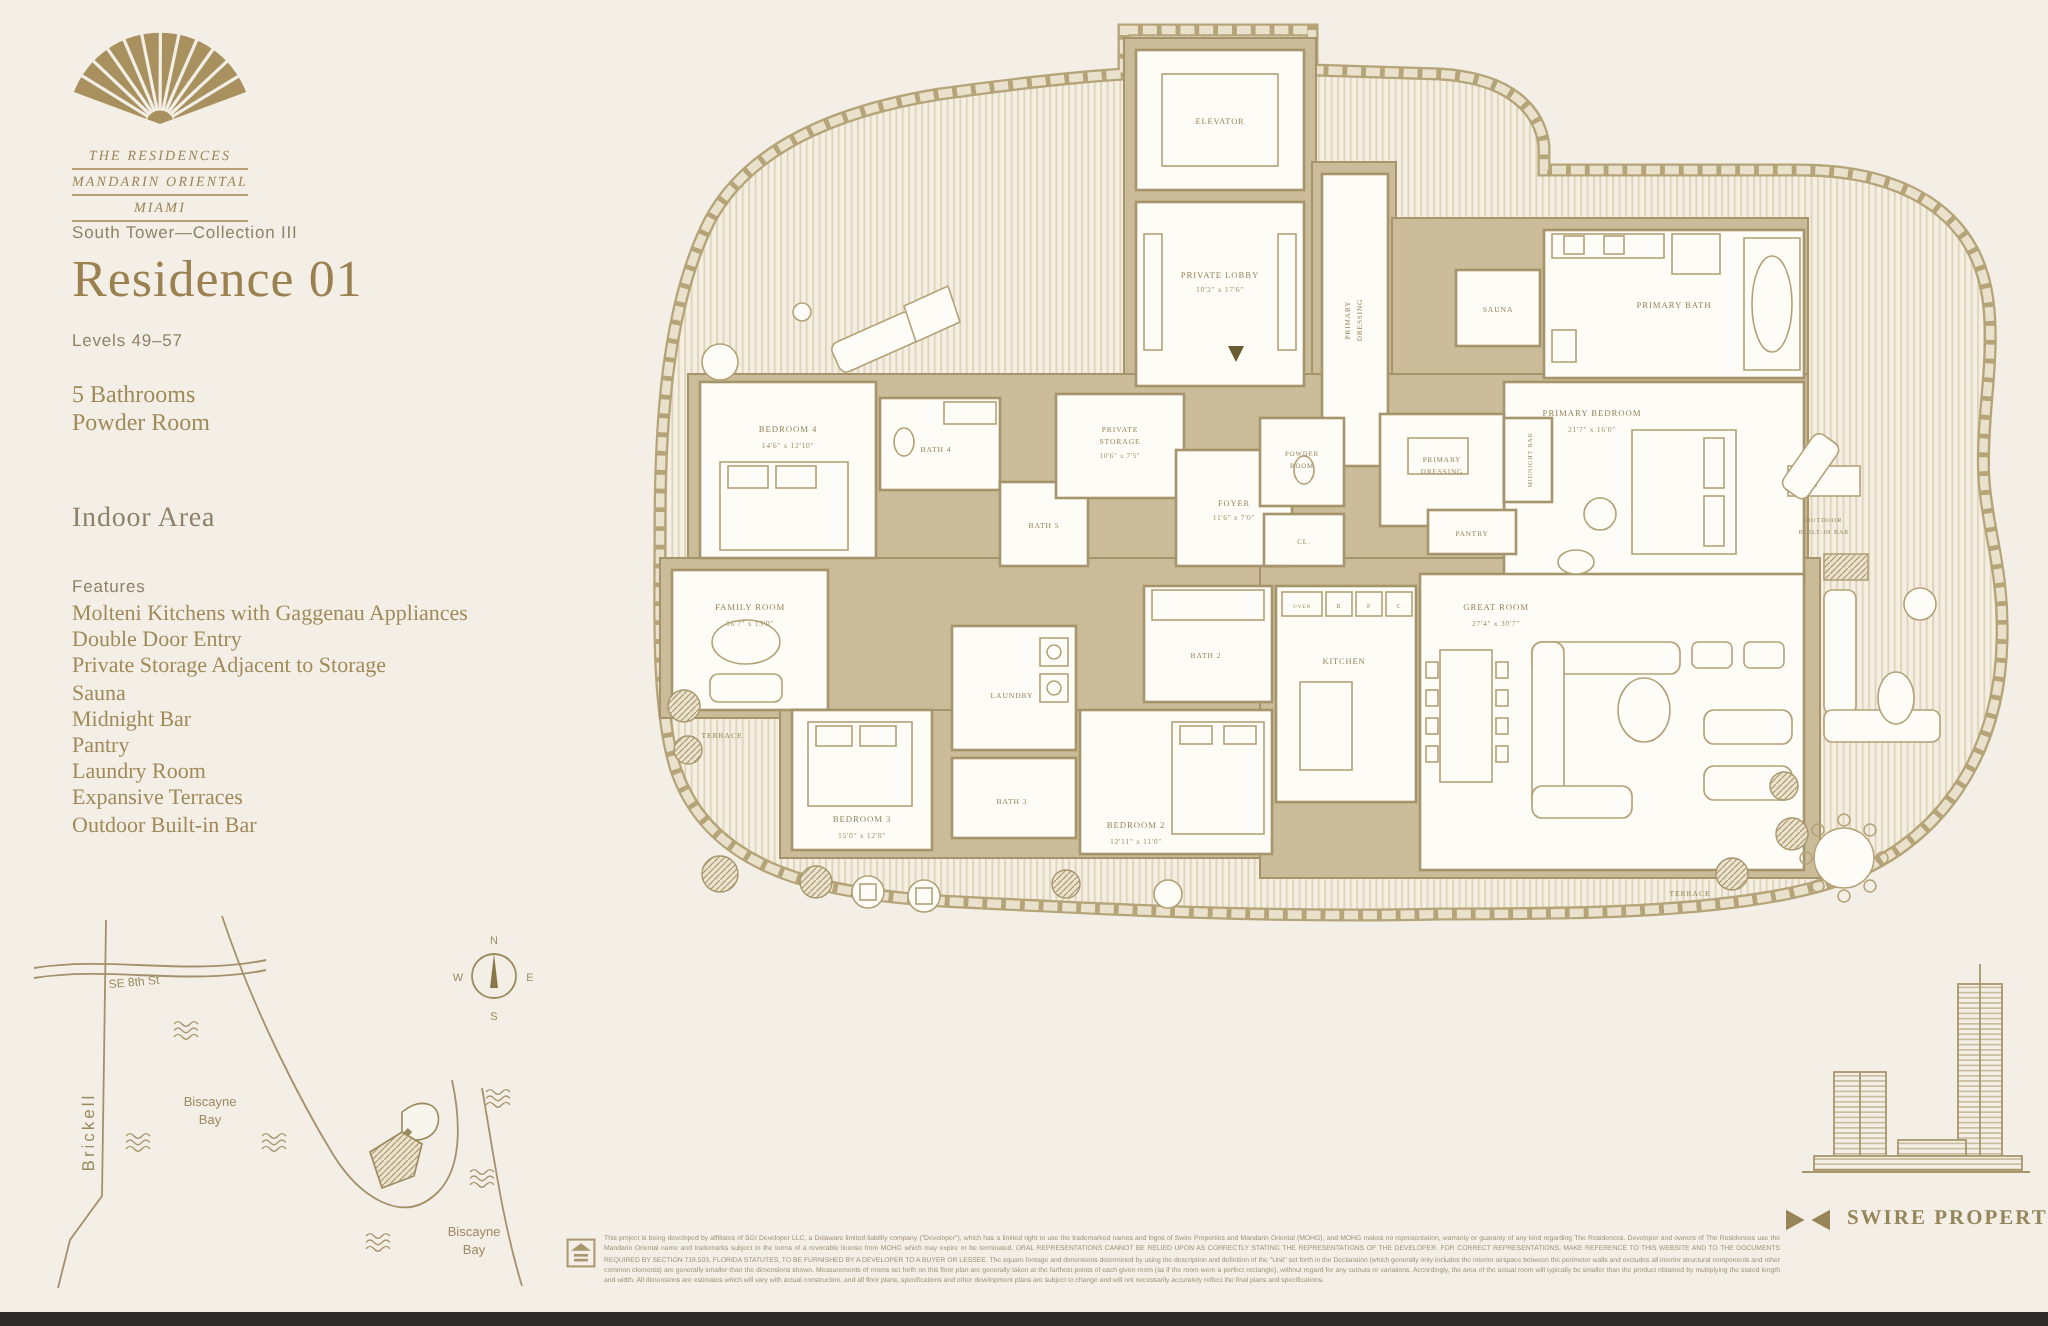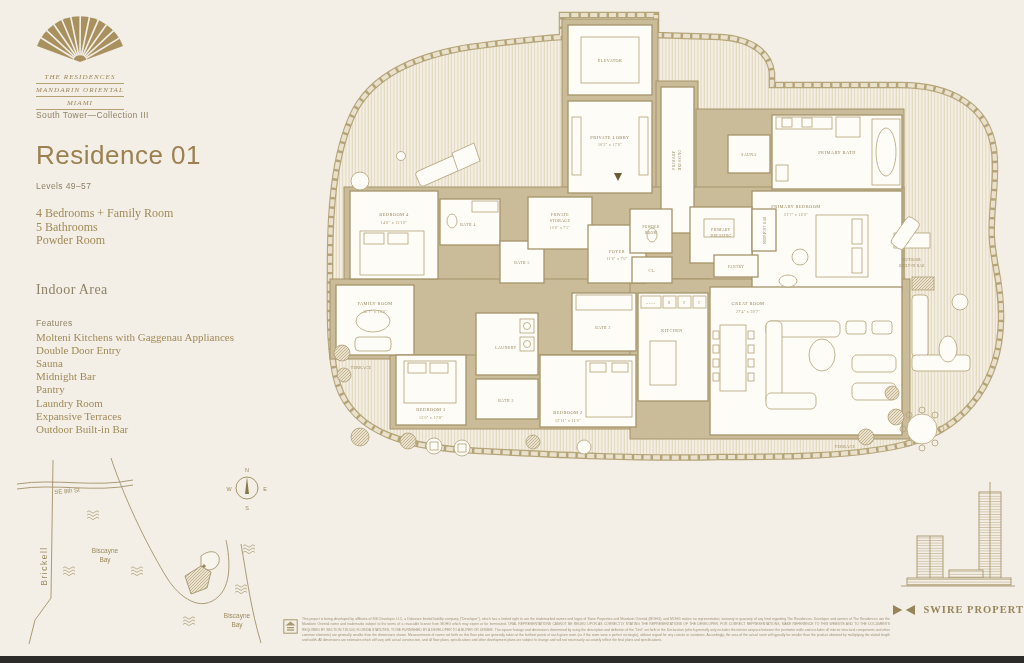--- a/index.html
+++ b/index.html
@@ -6,22 +6,22 @@
   .page{position:relative;width:1024px;height:663px;background:#f3efe7;overflow:hidden;
         font-family:"Liberation Sans",sans-serif;}
   
   .sidebar{position:absolute;left:36px;top:12px;width:240px;}
   .brand{width:88px;text-align:center;color:#9c8557;}
   .brand-line{font-family:"Liberation Serif",serif;font-size:7px;letter-spacing:1.1px;
               padding:2px 0;border-top:0.5px solid #b4a072;font-style:italic;}
   .brand-line:first-of-type{border-top:none;margin-top:3px;}
   .brand-line:last-of-type{border-bottom:0.5px solid #b4a072;}
   .eyebrow{font-size:8.5px;letter-spacing:.4px;color:#8f8266;margin-top:0;}
-  .res-title{font-family:Liberation Sans, sans-serif;font-size:26px;color:#9b8050;
-             letter-spacing:.5px;margin-top:20px;}
+  .res-title{font-family:Liberation Serif, serif;font-size:26px;color:#9b8050;
+             letter-spacing:.5px;margin-top:4px;}
   .levels{font-size:8.5px;letter-spacing:.4px;color:#8f8266;margin-top:10px;}
   .rooms-list{font-family:"Liberation Serif",serif;font-size:12px;line-height:13.5px;
               color:#a18a58;margin-top:16px;}
   .area-label{font-size:14px;letter-spacing:.4px;color:#8f8266;margin-top:34px;font-family:Liberation Serif, serif;}
   .area-value{font-family:"Liberation Serif",serif;font-size:13px;color:#a18a58;margin-top:4px;}
   .features-label{font-size:8.5px;letter-spacing:.4px;color:#8f8266;margin-top:20px;}
   .features-list{font-family:"Liberation Serif",serif;font-size:11px;line-height:13.2px;
                  color:#a18a58;margin-top:3px;}
   
   .plan{position:absolute;left:300px;top:5px;width:715px;height:475px;}
@@ -72,31 +72,31 @@
       <div class="brand-line">THE RESIDENCES</div>
       <div class="brand-line">MANDARIN ORIENTAL</div>
       <div class="brand-line">MIAMI</div>
     </div>
 
     <div class="eyebrow">South Tower—Collection III</div>
     <div class="res-title">Residence 01</div>
     <div class="levels">Levels 49–57</div>
 
     <div class="rooms-list">
-      <div>4 Bedrooms + Family Room</div>
       <div>5 Bathrooms</div>
       <div>Powder Room</div>
     </div>
 
     <div class="area-label">Indoor Area</div>
 
     <div class="features-label">Features</div>
     <div class="features-list">
       <div>Molteni Kitchens with Gaggenau Appliances</div>
       <div>Double Door Entry</div>
+      <div>Private Storage Adjacent to Storage</div>
       <div>Sauna</div>
       <div>Midnight Bar</div>
       <div>Pantry</div>
       <div>Laundry Room</div>
       <div>Expansive Terraces</div>
       <div>Outdoor Built-in Bar</div>
     </div>
   </div>
 
   <svg class="plan" viewBox="0 0 715 475">

